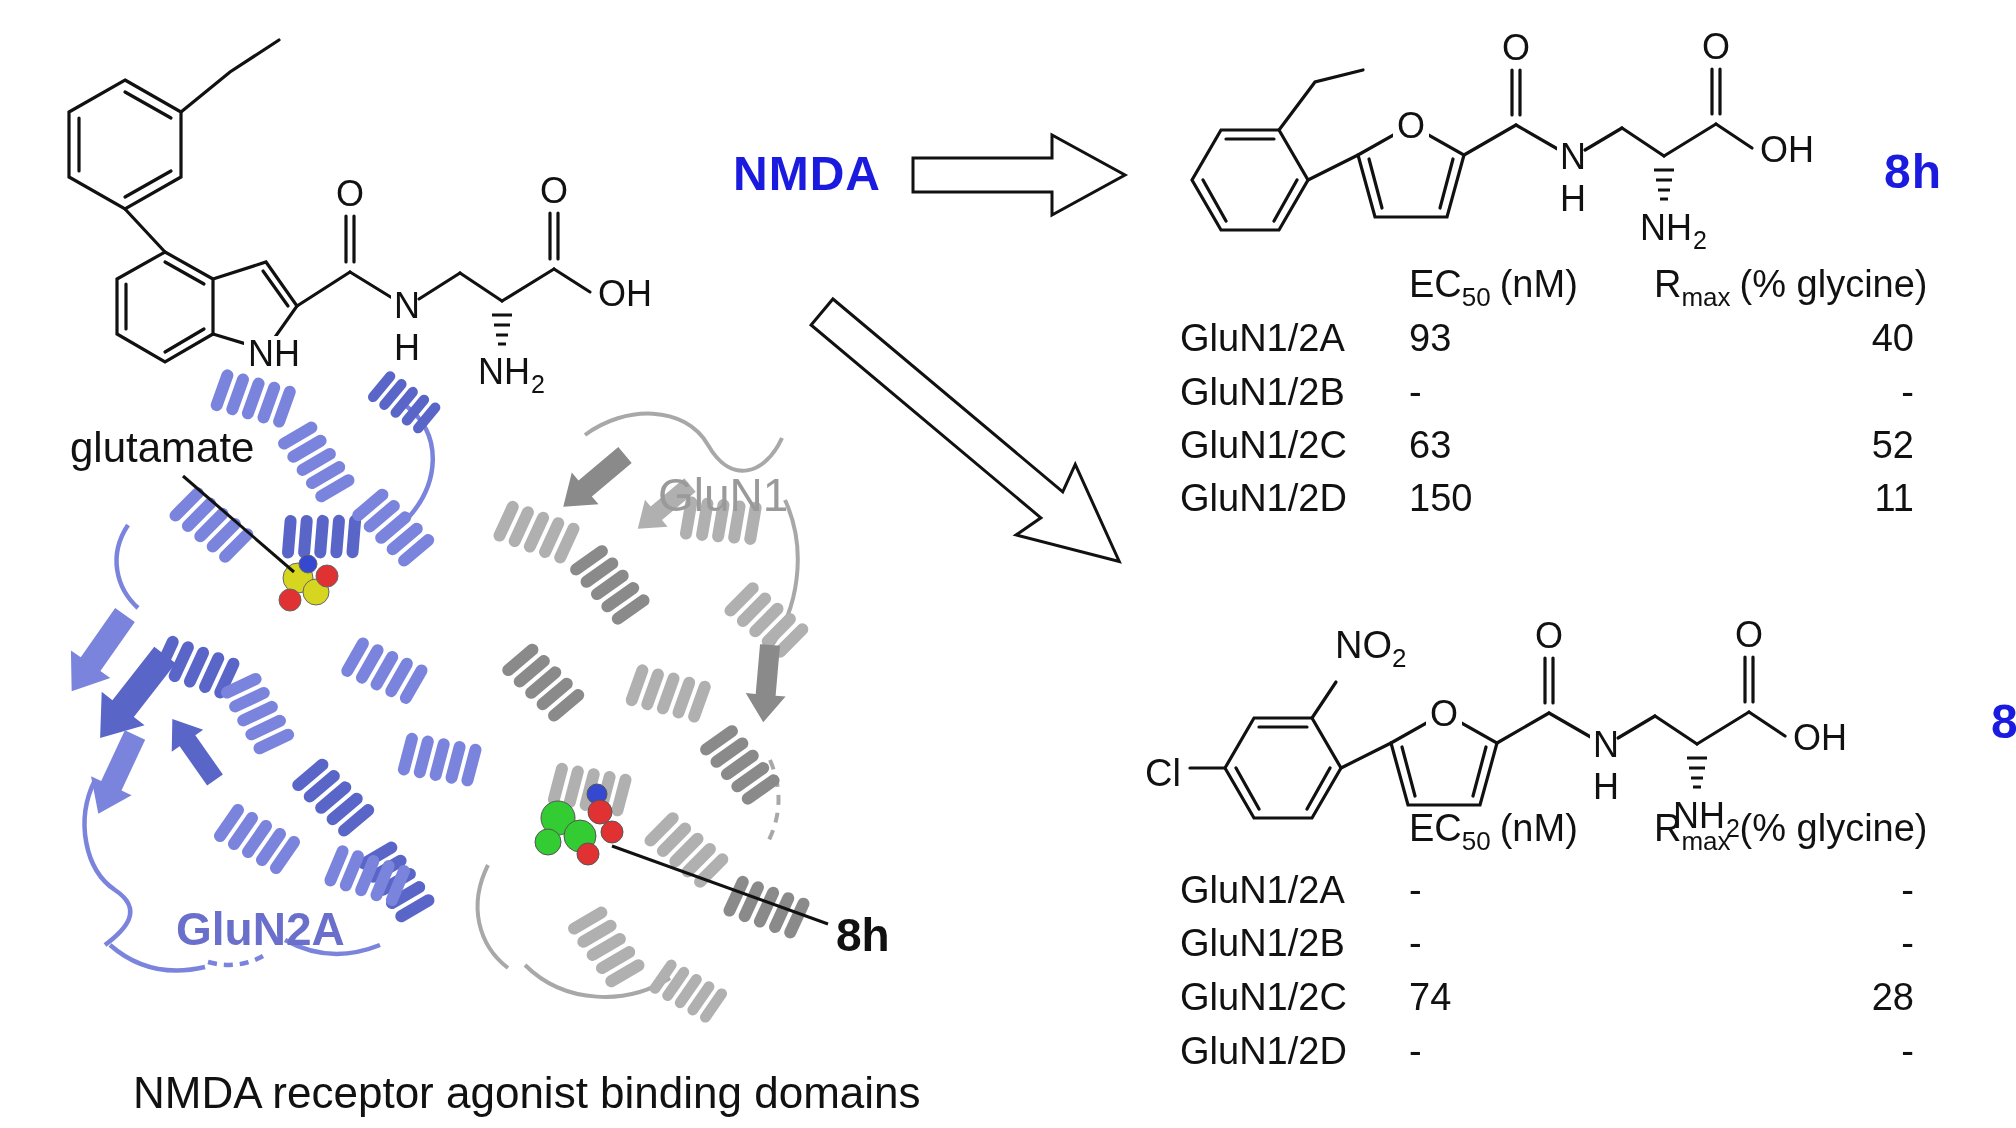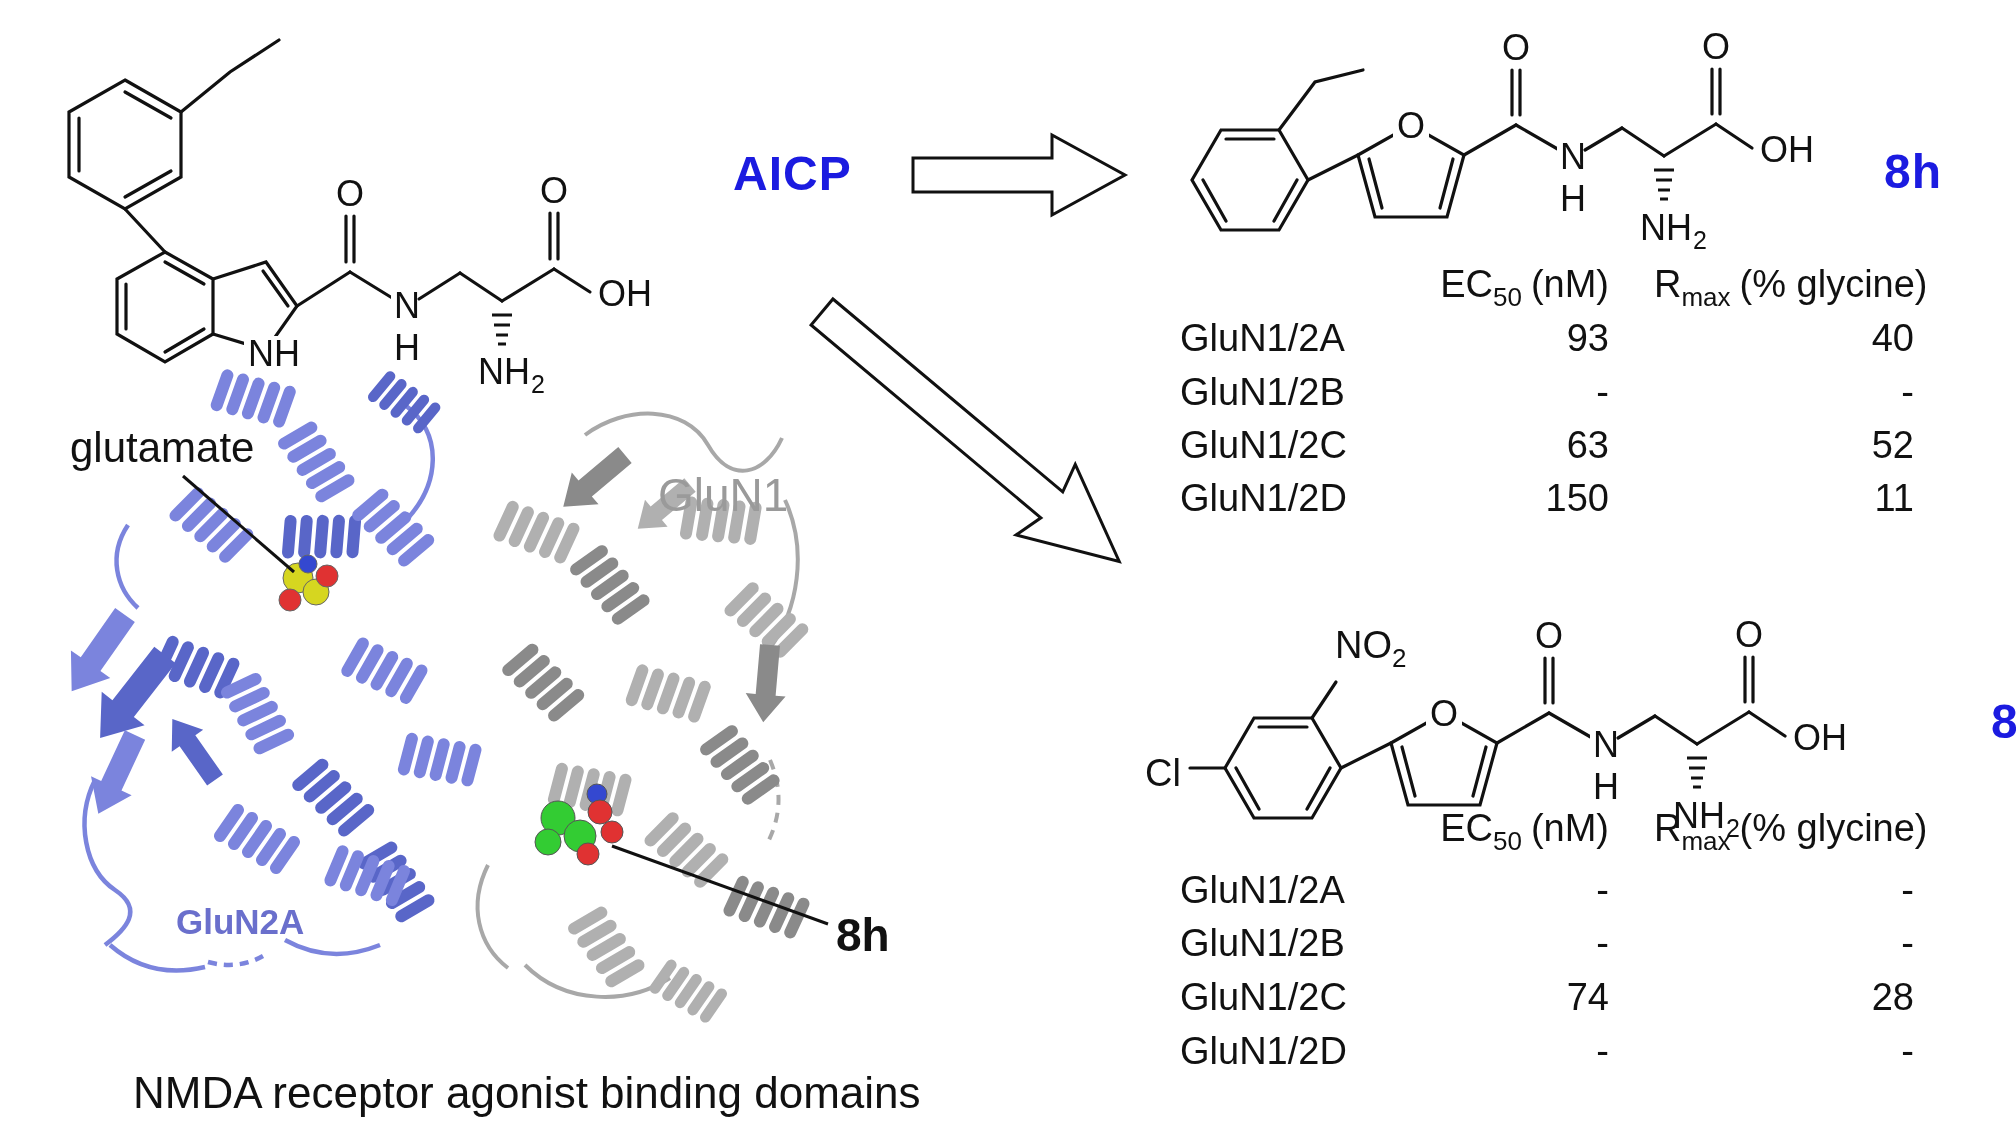--- a/index.html
+++ b/index.html
@@ -11,26 +11,26 @@
   svg text { font-family:"Liberation Sans", sans-serif; fill:#111; }
   .bond { stroke:#111; stroke-width:3.2; fill:none; stroke-linecap:round; }
   .hash { stroke:#111; stroke-width:3; }
   .lblbg { fill:#ffffff; }
 
   .compound-label { position:absolute; font-weight:bold; font-size:48px; color:#1b1be0; letter-spacing:1px; }
   .black-label   { position:absolute; font-weight:bold; font-size:46px; color:#111; }
   .plain-label   { position:absolute; font-size:42px; color:#111; }
   .caption       { position:absolute; font-size:44px; color:#111; }
   .glun1-label   { position:absolute; font-weight:normal; font-size:46px; color:#9a9a9a; }
-  .glun2a-label  { position:absolute; font-weight:bold; font-size:35px; color:#6a6fcc; }
+  .glun2a-label  { position:absolute; font-weight:bold; font-size:46px; color:#6a6fcc; }
 
   .ptable { position:absolute; left:1180px; width:790px; font-size:38px; }
   .prow { position:absolute; left:0; width:100%; height:46px; line-height:44px; white-space:nowrap; }
   .prow .c0 { position:absolute; left:0; }
-  .prow .c1 { position:absolute; left:229px; width:200px; text-align:right; }
+  .prow .c1 { position:absolute; left:229px; width:200px; text-align:left; }
   .prow .c2 { position:absolute; left:474px; width:260px; text-align:right; }
   .prow sub { font-size:26px; }
   .prow .unit { margin-left:9px; }
 </style>
 </head>
 <body>
 
 <svg class="abs" style="left:30px; top:10px;" width="740" height="400" viewBox="0 0 740 400">
 
   <path class="bond" d="M95,70 L151,102 L151,167 L95,199 L39,167 L39,102 Z"></path>
@@ -220,21 +220,21 @@
   <polygon points="913,158 1052,158 1052,135 1125,175 1052,215 1052,192 913,192" fill="#ffffff" stroke="#111" stroke-width="3"></polygon>
 
   <g transform="translate(822,312) rotate(40)">
     <polygon points="0,-17 300,-17 292,-46 388,0 292,46 300,17 0,17" fill="#ffffff" stroke="#111" stroke-width="3"></polygon>
   </g>
 
   <line x1="183" y1="476" x2="294" y2="572" stroke="#111" stroke-width="3"></line>
   <line x1="612" y1="846" x2="828" y2="924" stroke="#111" stroke-width="3"></line>
 </svg>
 
-<div class="compound-label" style="left:733px; top:146px;">AICP</div>
+<div class="compound-label" style="left:733px; top:146px;">NMDA</div>
 <div class="compound-label" style="left:1884px; top:144px;">8h</div>
 <div class="compound-label" style="left:1991px; top:694px;">8p</div>
 
 <div class="plain-label" style="left:70px; top:424px;">glutamate</div>
 <div class="glun1-label" style="left:658px; top:468px;">GluN1</div>
 <div class="glun2a-label" style="left:176px; top:902px;">GluN2A</div>
 <div class="black-label" style="left:836px; top:908px;">8h</div>
 <div class="caption" style="left:133px; top:1068px;">NMDA receptor agonist binding domains</div>
 
 <div class="ptable" style="top:262px;">

